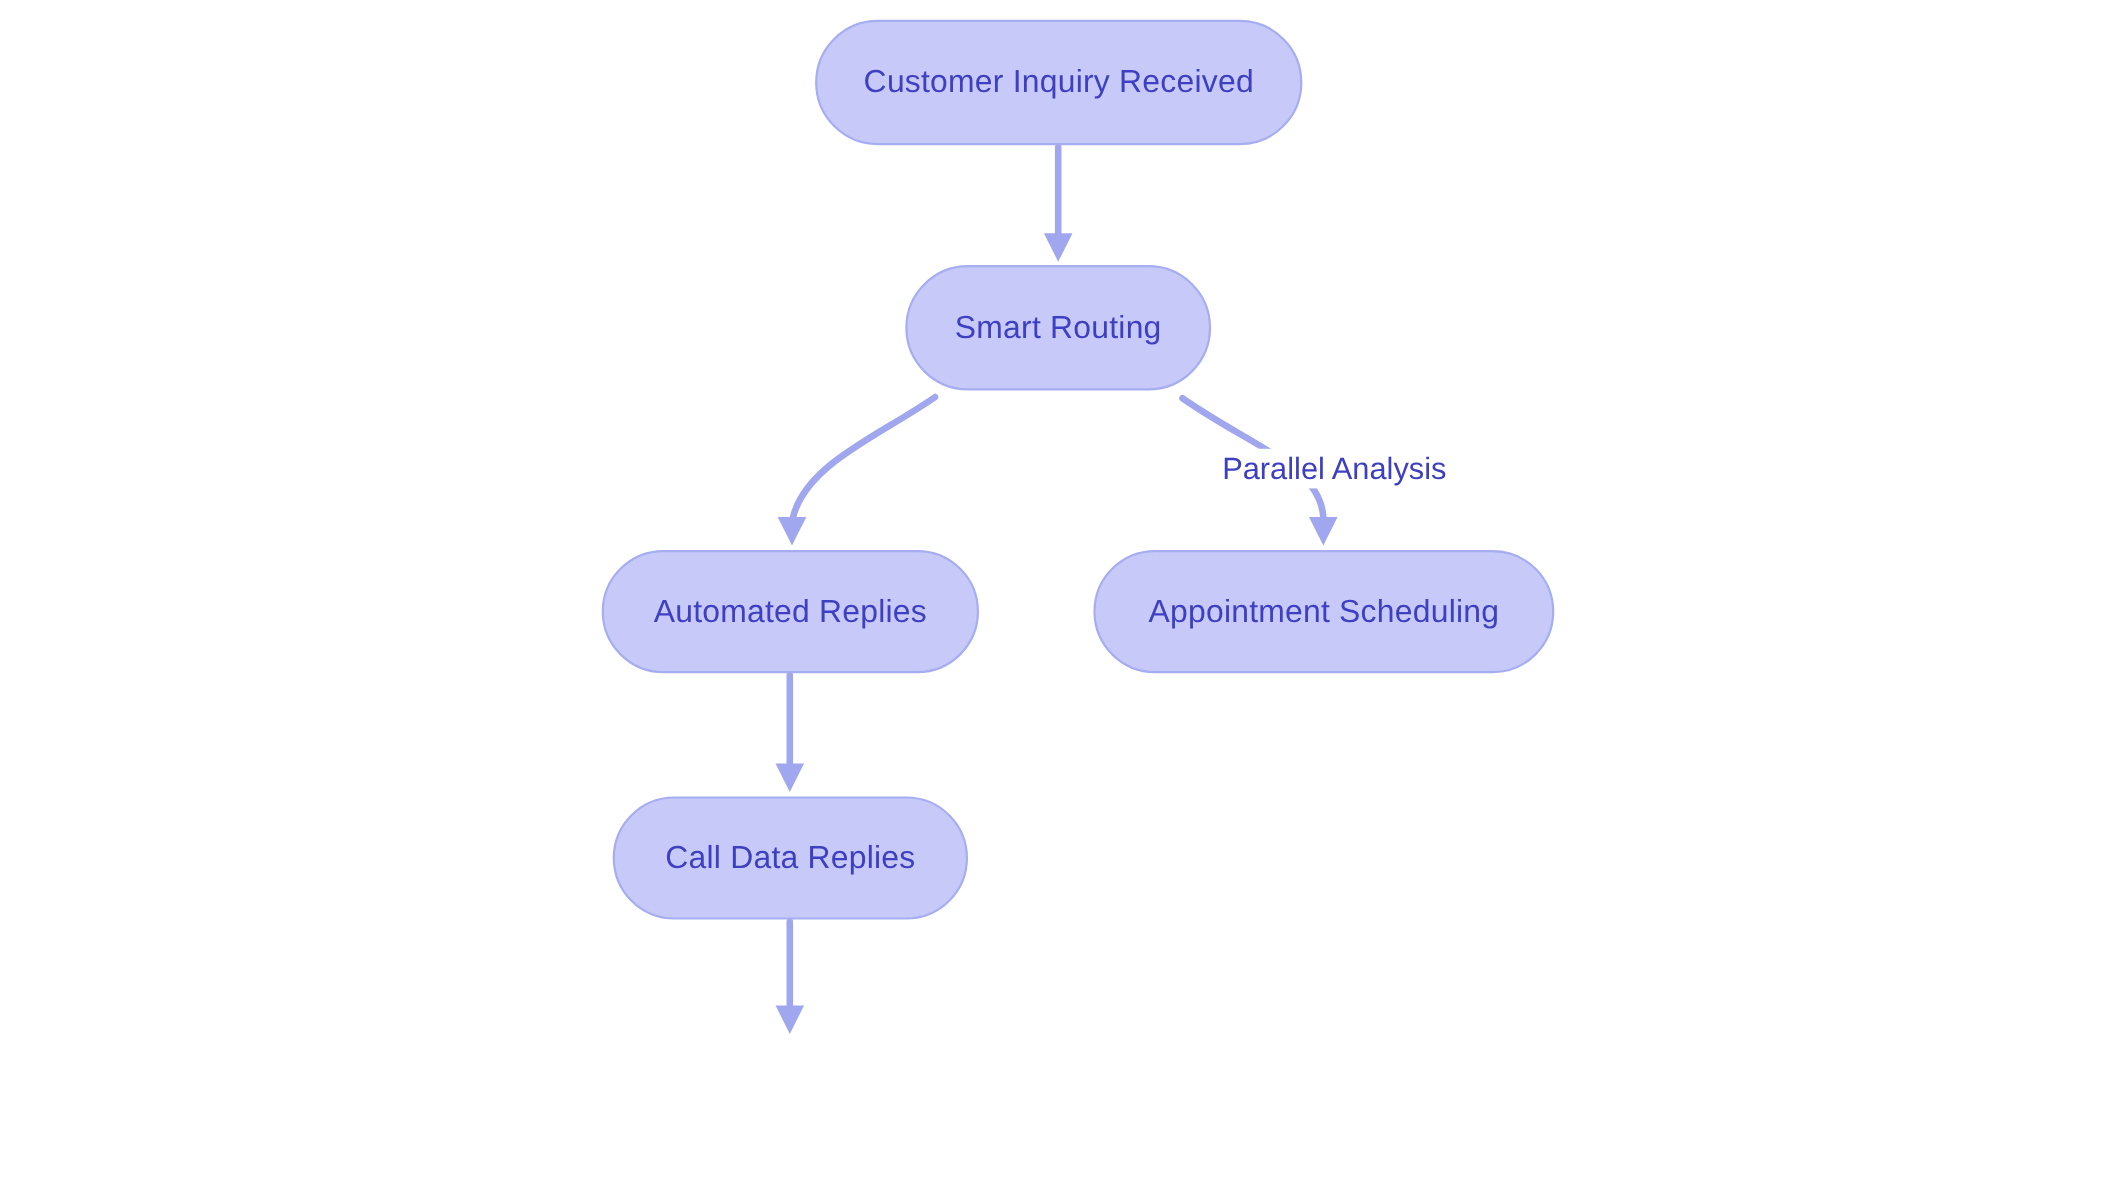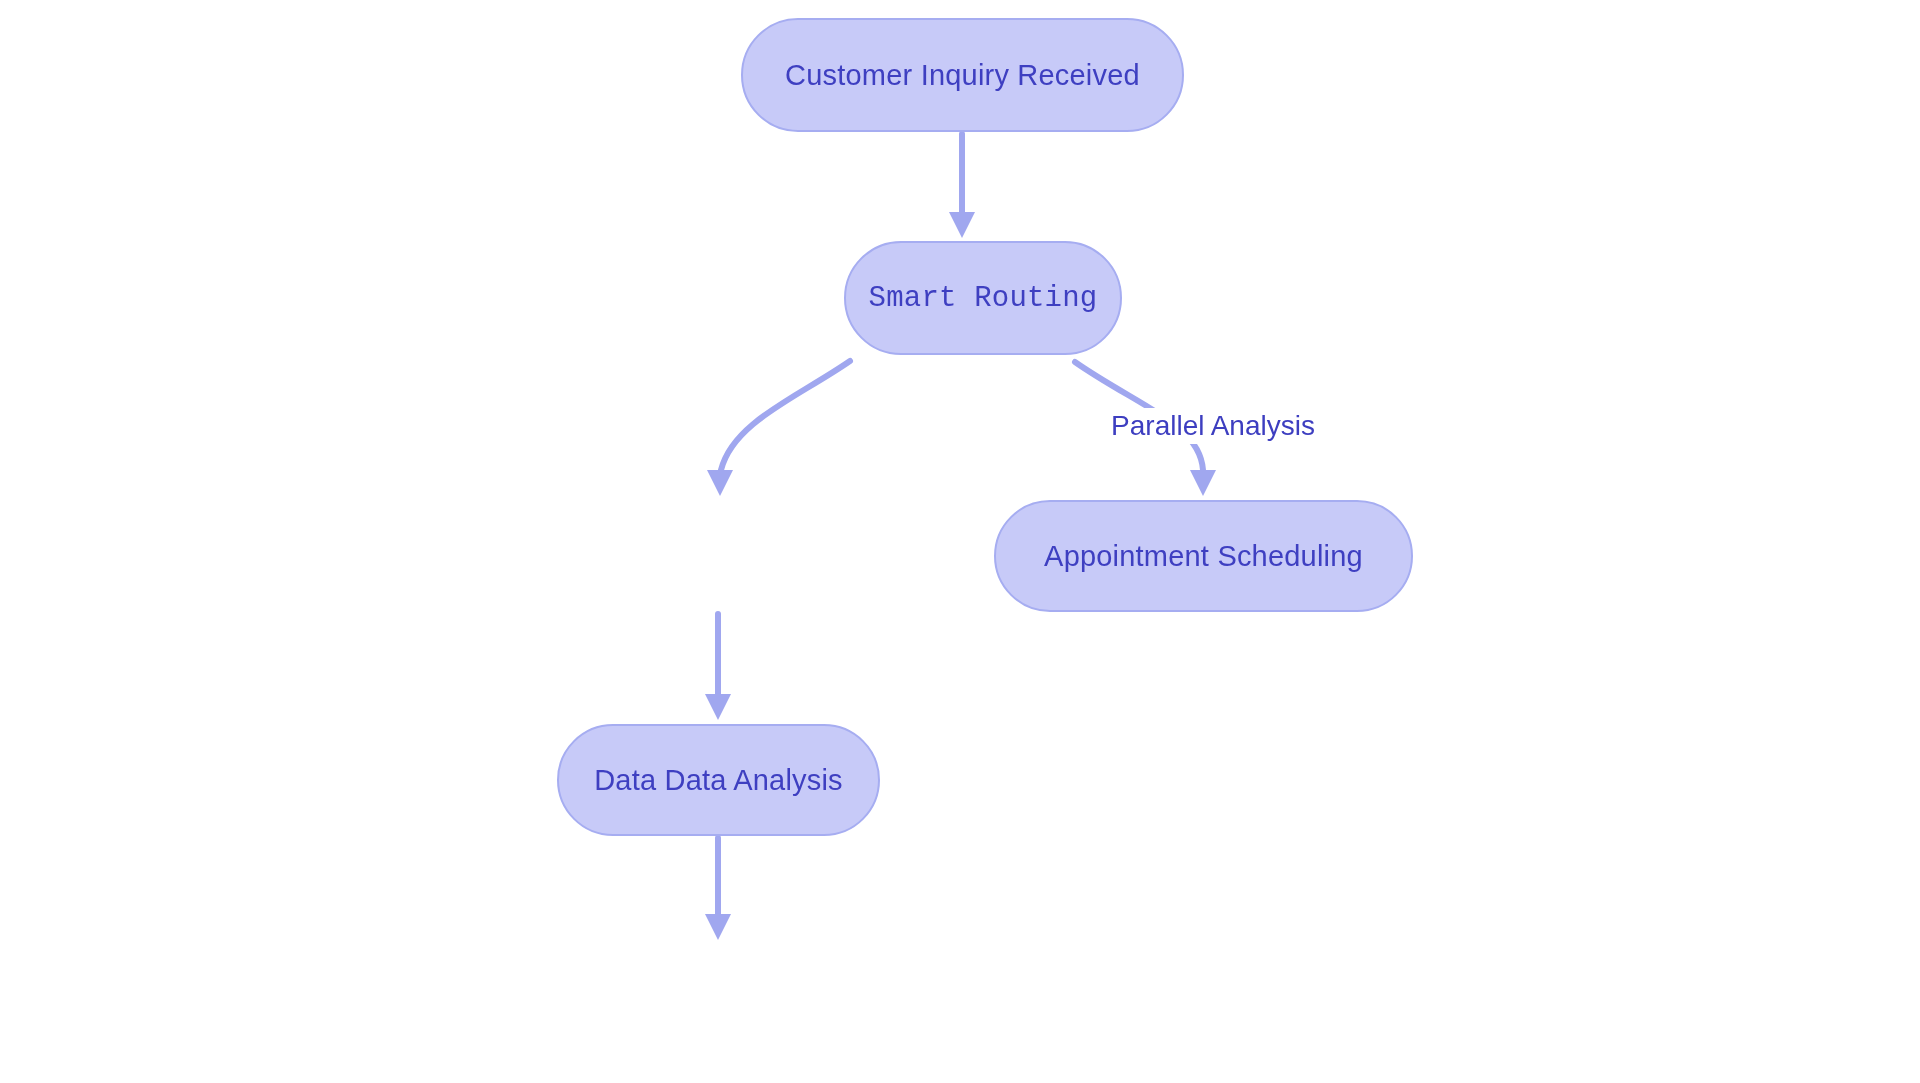--- a/index.html
+++ b/index.html
@@ -73,23 +73,24 @@
     </g>
 
     <g>
       <path d="M 718 838 L 718 916"></path>
       <polygon points="705,914 731,914 718,940"></polygon>
     </g>
   </svg>
 
   <div class="node" style="left:741px;top:18px;width:443px;height:114px;">Customer Inquiry Received</div>
 
-  <div class="node" style="left:844px;top:241px;width:278px;height:114px;font-family:Liberation Mono, monospace;">Smart Routing</div>
+  <div class="node" style="left:823px;top:241px;width:278px;height:114px;">Smart Routing</div>
 
+  <div class="node" style="left:547px;top:500px;width:343px;height:112px;">Automated Replies</div>
 
   <div class="node" style="left:994px;top:500px;width:419px;height:112px;">Appointment Scheduling</div>
 
-  <div class="node" style="left:557px;top:724px;width:323px;height:112px;">Data Data Analysis</div>
+  <div class="node" style="left:557px;top:724px;width:323px;height:112px;">Call Data Replies</div>
 
 
   <div class="edge-label" style="left:1213px;top:426px;">Parallel Analysis</div>
 
 </div>
 
 </body></html>

